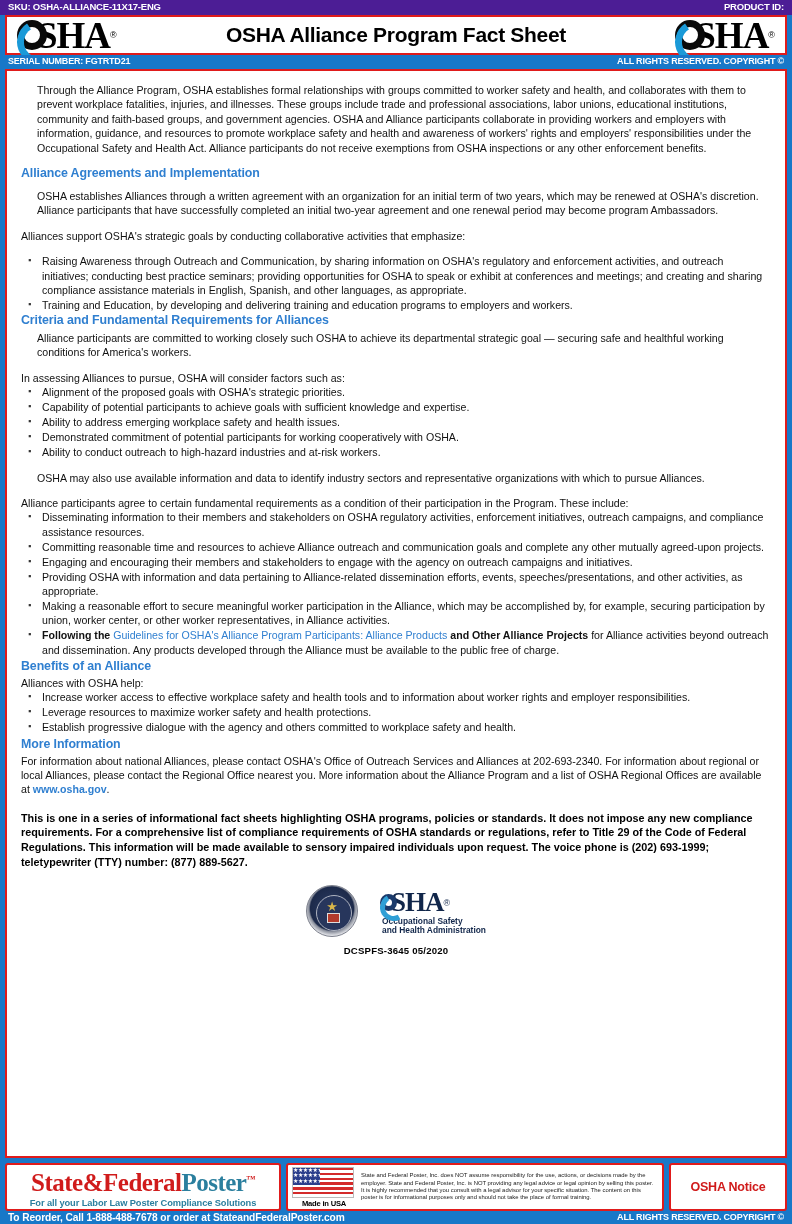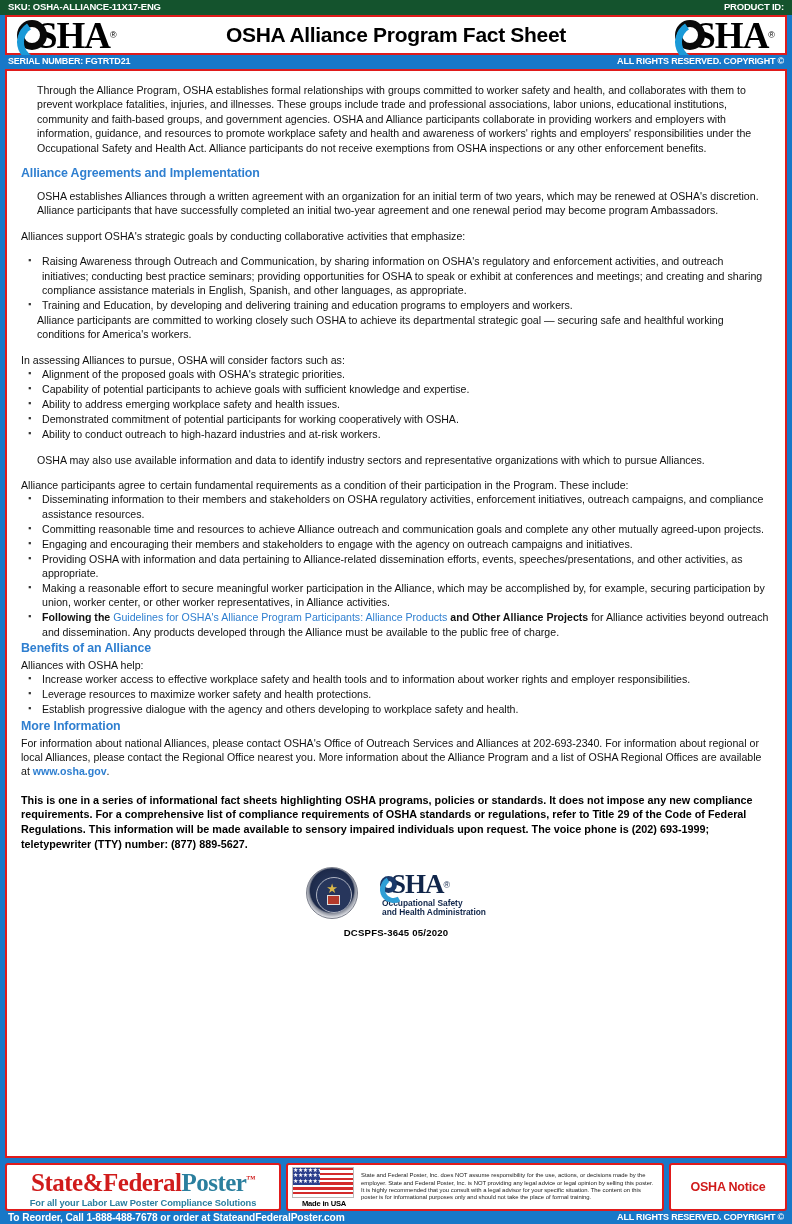--- a/index.html
+++ b/index.html
@@ -12,21 +12,21 @@
     position: relative;
     width: 792px; height: 1224px;
     background: #1878c8;
     overflow: hidden;
   }
 
   
   .topbar {
     position: absolute; top: 0; left: 0;
     width: 792px; height: 15px;
-    background: #14532d;
+    background: #4c1d95;
   }
   .topbar .sku {
     position: absolute; left: 8px; top: 1px;
     color: #ffffff; font-size: 9.5px; font-weight: bold;
     letter-spacing: -0.2px; white-space: nowrap;
   }
   .topbar .pid {
     position: absolute; right: 8px; top: 1px;
     color: #ffffff; font-size: 9.5px; font-weight: bold;
     letter-spacing: -0.2px; white-space: nowrap;
@@ -285,20 +285,21 @@
 
     <h2 class="section">Alliance Agreements and Implementation</h2>
     <p class="body-text para" style="margin-top:9px;">OSHA establishes Alliances through a written agreement with an organization for an initial term of two years, which may be renewed at OSHA's discretion. Alliance participants that have successfully completed an initial two-year agreement and one renewal period may become program Ambassadors.</p>
     <p class="body-text tight">Alliances support OSHA's strategic goals by conducting collaborative activities that emphasize:</p>
     <div class="gap-sm"></div>
     <ul class="bul gap-after">
       <li>Raising Awareness through Outreach and Communication, by sharing information on OSHA's regulatory and enforcement activities, and outreach initiatives; conducting best practice seminars; providing opportunities for OSHA to speak or exhibit at conferences and meetings; and creating and sharing compliance assistance materials in English, Spanish, and other languages, as appropriate.</li>
       <li>Training and Education, by developing and delivering training and education programs to employers and workers.</li>
     </ul>
 
+    <h2 class="section">Criteria and Fundamental Requirements for Alliances</h2>
     <p class="body-text para">Alliance participants are committed to working closely such OSHA to achieve its departmental strategic goal — securing safe and healthful working conditions for America's workers.</p>
     <p class="body-text tight">In assessing Alliances to pursue, OSHA will consider factors such as:</p>
     <ul class="bul">
       <li>Alignment of the proposed goals with OSHA's strategic priorities.</li>
       <li>Capability of potential participants to achieve goals with sufficient knowledge and expertise.</li>
       <li>Ability to address emerging workplace safety and health issues.</li>
       <li>Demonstrated commitment of potential participants for working cooperatively with OSHA.</li>
       <li>Ability to conduct outreach to high-hazard industries and at-risk workers.</li>
     </ul>
     <div class="gap-sm"></div>
@@ -311,21 +312,21 @@
       <li>Providing OSHA with information and data pertaining to Alliance-related dissemination efforts, events, speeches/presentations, and other activities, as appropriate.</li>
       <li>Making a reasonable effort to secure meaningful worker participation in the Alliance, which may be accomplished by, for example, securing participation by union, worker center, or other worker representatives, in Alliance activities.</li>
       <li><span class="bold">Following the </span><a class="link" href="#">Guidelines for OSHA's Alliance Program Participants: Alliance Products</a><span class="bold"> and Other Alliance Projects</span><span> for Alliance activities beyond outreach and dissemination. Any products developed through the Alliance must be available to the public free of charge.</span></li>
     </ul>
 
     <h2 class="section spaced" style="margin-bottom:3px;">Benefits of an Alliance</h2>
     <p class="body-text tight">Alliances with OSHA help:</p>
     <ul class="bul">
       <li>Increase worker access to effective workplace safety and health tools and to information about worker rights and employer responsibilities.</li>
       <li>Leverage resources to maximize worker safety and health protections.</li>
-      <li>Establish progressive dialogue with the agency and others developing to workplace safety and health.</li>
+      <li>Establish progressive dialogue with the agency and others committed to workplace safety and health.</li>
     </ul>
 
     <h2 class="section spaced" style="margin-bottom:3px;">More Information</h2>
     <p class="body-text tight"><span>For information about national Alliances, please contact OSHA's Office of Outreach Services and Alliances at 202-693-2340. For information about regional or local Alliances, please contact the Regional Office nearest you. More information about the Alliance Program and a list of OSHA Regional Offices are available at </span><a class="link bold" href="#">www.osha.gov</a><span>.</span></p>
 
     <p class="disclaimer">This is one in a series of informational fact sheets highlighting OSHA programs, policies or standards. It does not impose any new compliance requirements. For a comprehensive list of compliance requirements of OSHA standards or regulations, refer to Title 29 of the Code of Federal Regulations. This information will be made available to sensory impaired individuals upon request. The voice phone is (202) 693-1999; teletypewriter (TTY) number: (877) 889-5627.</p>
 
     <div class="footer-logos">
       <div class="dol-seal">
         <div class="eagle">★</div>

